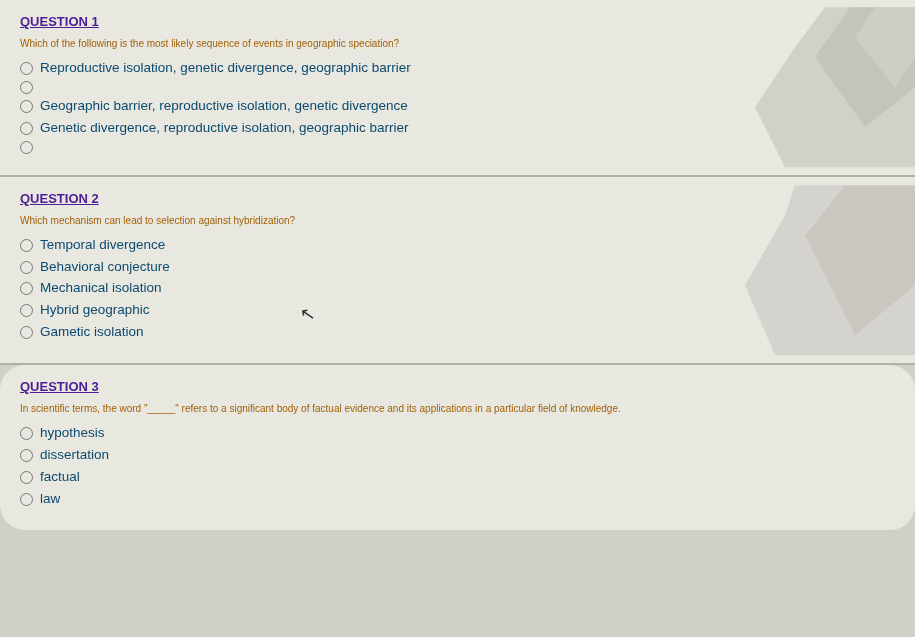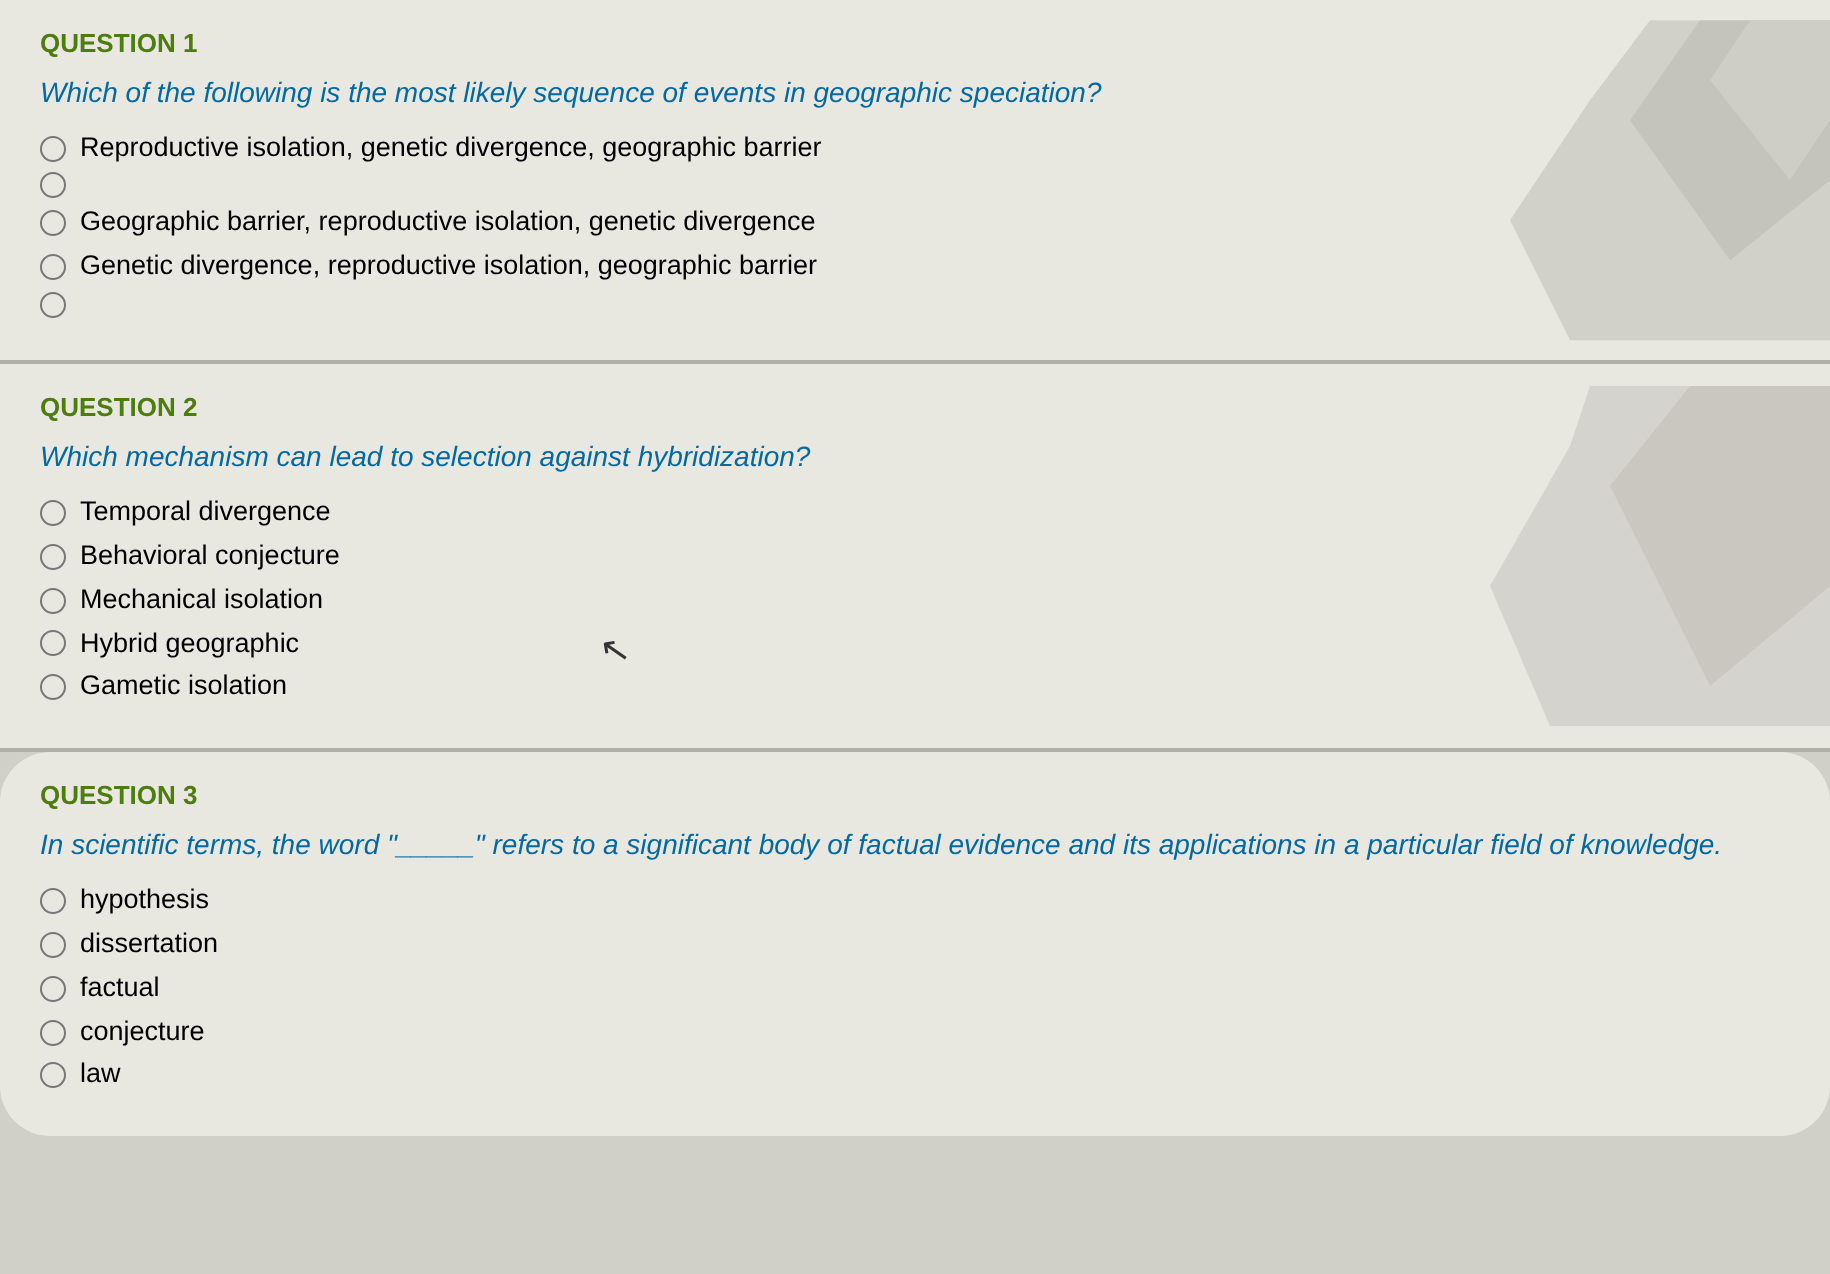--- a/index.html
+++ b/index.html
@@ -34,43 +34,43 @@
 
     .question-block:last-child {
       border-bottom: none;
       border-radius: 25px;
     }
 
     .question-label {
       font-weight: bold;
       font-size: 13px;
       margin-bottom: 8px;
-      color: #4d7c0f;
+      color: #4c1d95;
+      text-decoration: underline;
     }
 
     .question-text {
-      font-size: 14px;
+      font-size: 10px;
       margin-bottom: 8px;
-      color: #0369a1;
+      color: #a16207;
       line-height: 1.4;
-      font-style: italic;
     }
 
     .options-list {
       list-style: none;
       padding: 0;
       margin: 0;
     }
 
     .options-list li {
       display: flex;
       align-items: center;
       margin-bottom: 3px;
       font-size: 13.5px;
-      color: #000000;
+      color: #0c4a6e;
       line-height: 1.4;
     }
 
     .radio-circle {
       width: 13px;
       height: 13px;
       border-radius: 50%;
       border: 1.5px solid #777;
       background: transparent;
       display: inline-block;
@@ -185,22 +185,18 @@
         <li>
           <span class="radio-circle"></span>
           <span>dissertation</span>
         </li>
         <li>
           <span class="radio-circle"></span>
           <span>factual</span>
         </li>
         <li>
           <span class="radio-circle"></span>
-          <span>conjecture</span>
-        </li>
-        <li>
-          <span class="radio-circle"></span>
           <span>law</span>
         </li>
       </ul>
   </div>
 
 </div>
 
 </body></html>

